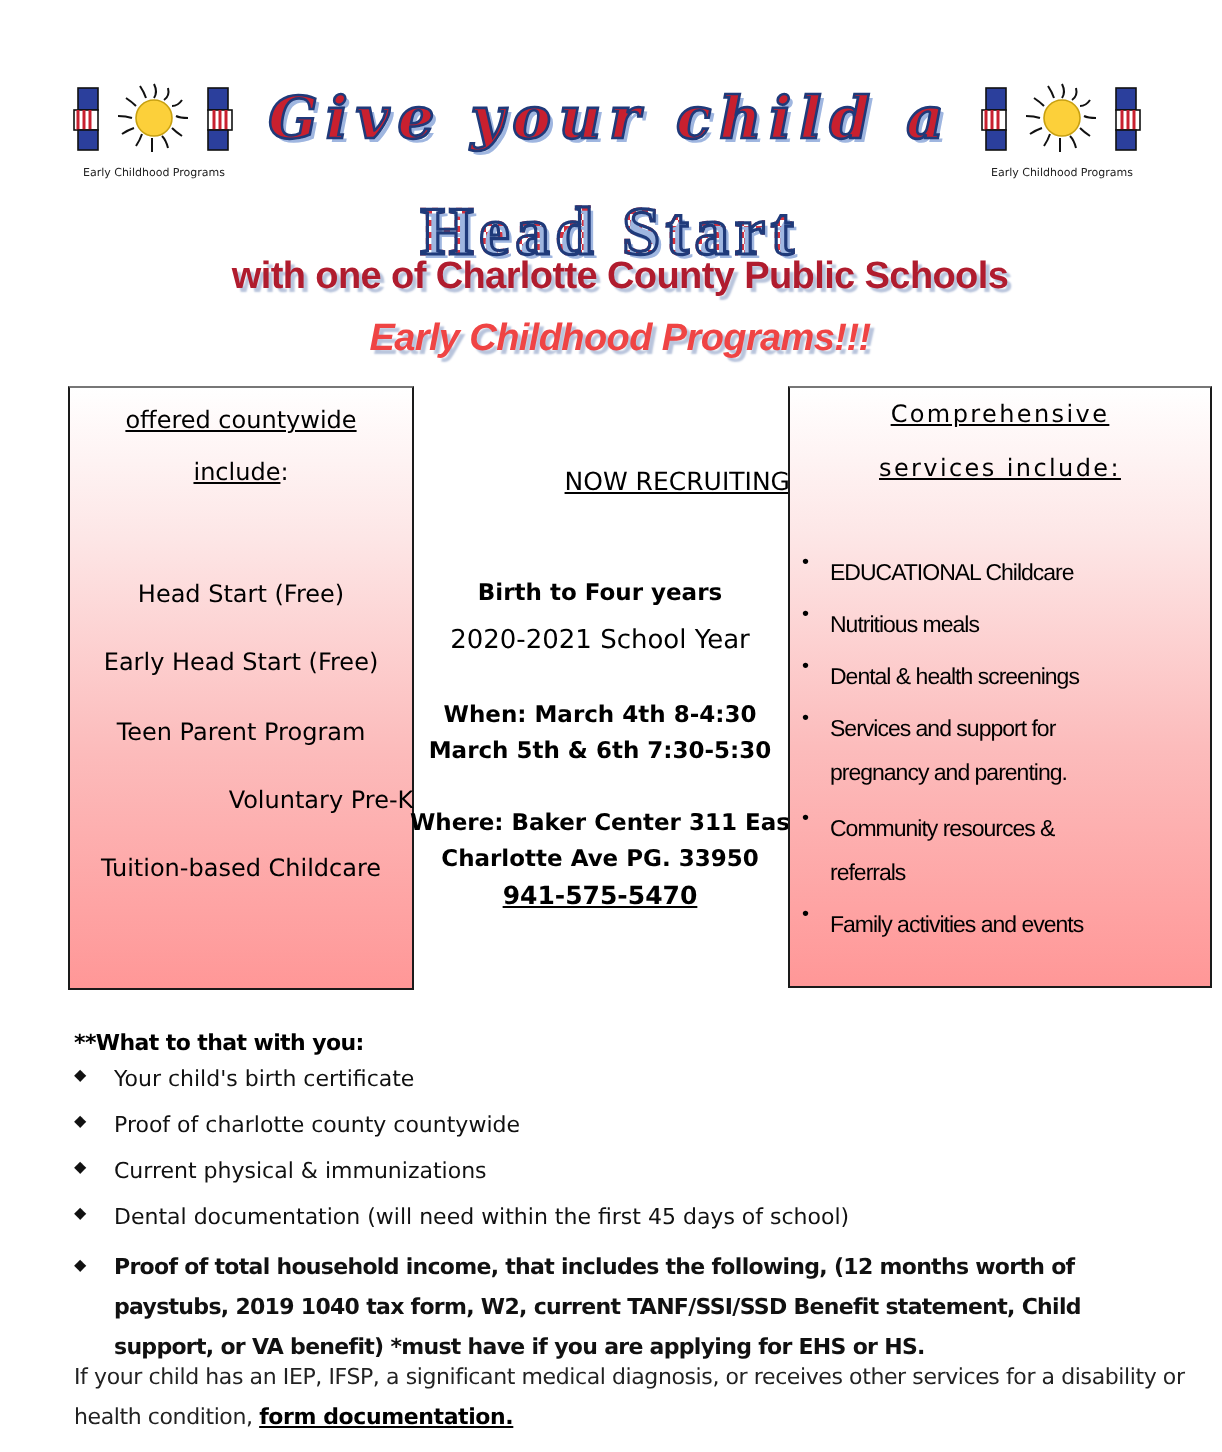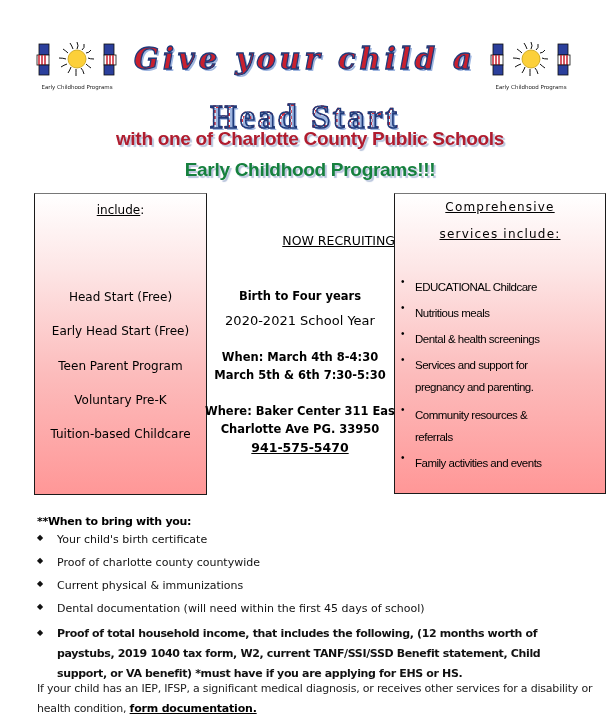--- a/index.html
+++ b/index.html
@@ -17,22 +17,22 @@
   .title-line2 { position:absolute; left:140px; top:98px; width:330px; text-align:center;
     font-family:Liberation Serif, serif; font-weight:bold; font-size:34px; letter-spacing:3px;
     color:#f0c4c8; -webkit-text-stroke:1.6px #1f3a7a; text-shadow:2px 2px 0 #9fb6e0;
     background-clip:text; }
   .title-line2 span { background: repeating-conic-gradient(#d8303c 0 25%, #ffffff 0 50%) 0 0/6px 6px;
     -webkit-background-clip:text; background-clip:text; color:transparent; }
   .subtitle1 { position:absolute; left:100px; top:128px; width:420px; text-align:center;
     font-family:"Liberation Sans", sans-serif; font-weight:bold; font-size:19px; color:#b01c2e;
     text-shadow:2px 2px 1px #b8c4dc; letter-spacing:-0.3px; }
   .subtitle2 { position:absolute; left:150px; top:159px; width:320px; text-align:center;
-    font-family:"Liberation Sans", sans-serif; font-weight:bold; font-size:19px; color:#15803d;
-    text-shadow:2px 2px 1px #b8c4dc; letter-spacing:-0.3px; }
+    font-family:"Liberation Sans", sans-serif; font-weight:bold; font-size:19px; color:#ef4444;
+    text-shadow:2px 2px 1px #b8c4dc; letter-spacing:-0.3px;font-style:italic; }
 
   
   .box { position:absolute; border:1.5px solid #1a1a1a; border-top-color:#777;
     background:linear-gradient(to bottom, #ffffff 0%, #fde6e6 25%, #fcbcbc 60%, #ff9797 100%); box-sizing:border-box; }
   .box-left { left:34px; top:193px; width:173px; height:302px; }
   .box-right { left:394px; top:193px; width:212px; height:301px; }
 
   .lb-head { text-align:center; font-family:"DejaVu Sans", sans-serif; font-size:12px; line-height:26px; }
   .u { text-decoration:underline; }
   .lb-head-wrap { position:absolute; left:0; top:3px; width:100%; }
@@ -132,26 +132,27 @@
   <div class="logo-caption">Early Childhood Programs</div>
 </div>
 
 <div class="title-line1">Give your child a</div>
 <div class="title-line2"><span>Head Start</span></div>
 <div class="subtitle1">with one of Charlotte County Public Schools</div>
 <div class="subtitle2">Early Childhood Programs!!!</div>
 
 <div class="box box-left">
   <div class="lb-head-wrap">
+    <div class="lb-head"><span class="u">offered countywide</span></div>
     <div class="lb-head"><span class="u">include</span><span>:</span></div>
   </div>
   <div class="lb-item" style="top:96px;">Head Start (Free)</div>
   <div class="lb-item" style="top:130px;">Early Head Start (Free)</div>
   <div class="lb-item" style="top:165px;">Teen Parent Program</div>
-  <div class="lb-item" style="top:199px;">Voluntary Pre-K</div>
+  <div class="lb-item" style="top:199px;padding-left:40px;">Voluntary Pre-K</div>
   <div class="lb-item" style="top:233px;">Tuition-based Childcare</div>
 </div>
 
 <div class="center-col">
   <div class="c-line c-recruit">NOW RECRUITING</div>
   <div class="c-line c-bold" style="top:96px; font-size:11.5px;">Birth to Four years</div>
   <div class="c-line" style="top:120px; font-size:13px; font-weight:500;">2020-2021 School Year</div>
   <div class="c-line c-bold" style="top:157px; font-size:11.5px;">When: March 4th 8-4:30</div>
   <div class="c-line c-bold" style="top:175px; font-size:11.5px;">March 5th &amp; 6th 7:30-5:30</div>
   <div class="c-line c-bold" style="top:211px; font-size:11.5px;">Where: Baker Center 311 East</div>
@@ -183,21 +184,21 @@
         <span class="rb-bullet">•</span>
         <span class="rb-text" style="width:120px;">Community resources &amp;   referrals</span>
       </div>
     <div class="rb-item" style="top:176px;">
         <span class="rb-bullet">•</span>
         <span class="rb-text">Family activities and events</span>
       </div>
   </div>
 </div>
 
-<div class="bring-head">**When to bring with you:</div>
+<div class="bring-head">**What to that with you:</div>
 <div class="bring-item" style="top:533px;">
     <span class="dia">◆</span>
     <span class="txt">Your child's birth certificate</span>
   </div>
 <div class="bring-item" style="top:556px;">
     <span class="dia">◆</span>
     <span class="txt">Proof of charlotte county countywide</span>
   </div>
 <div class="bring-item" style="top:579px;">
     <span class="dia">◆</span>

